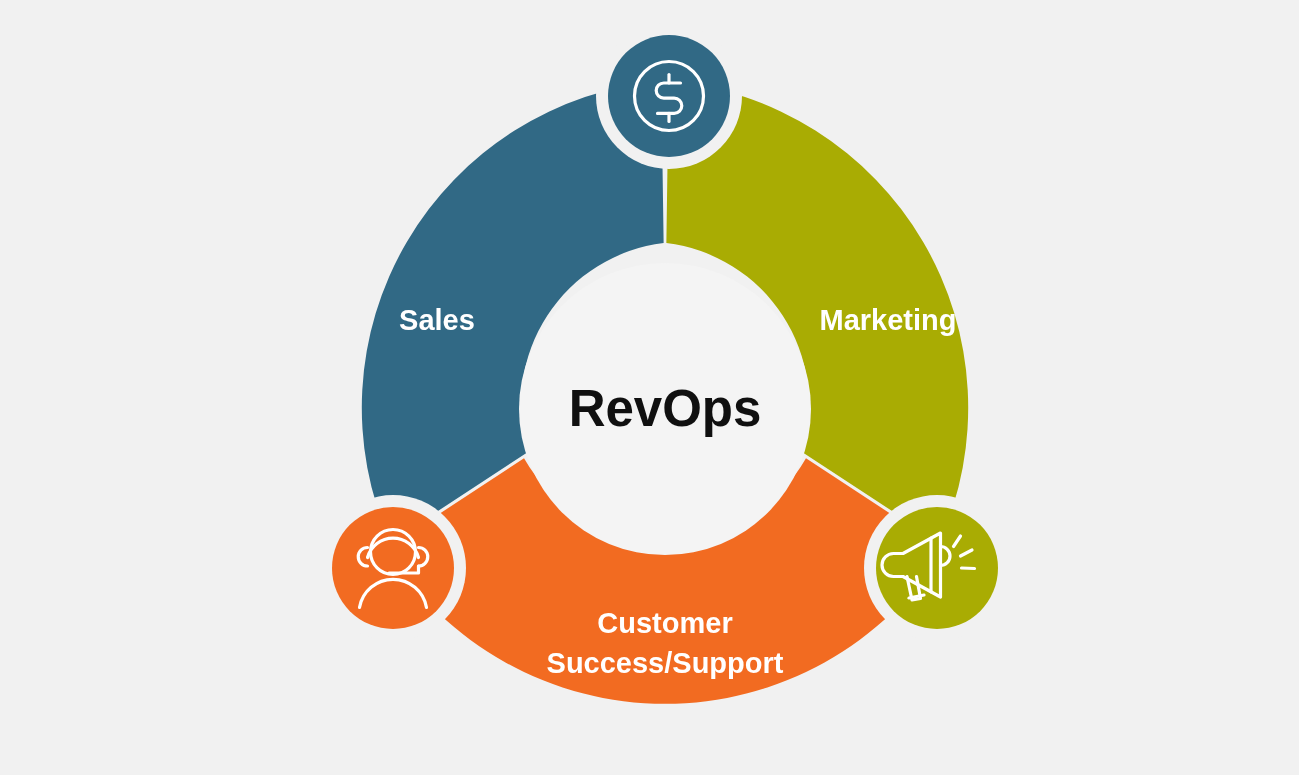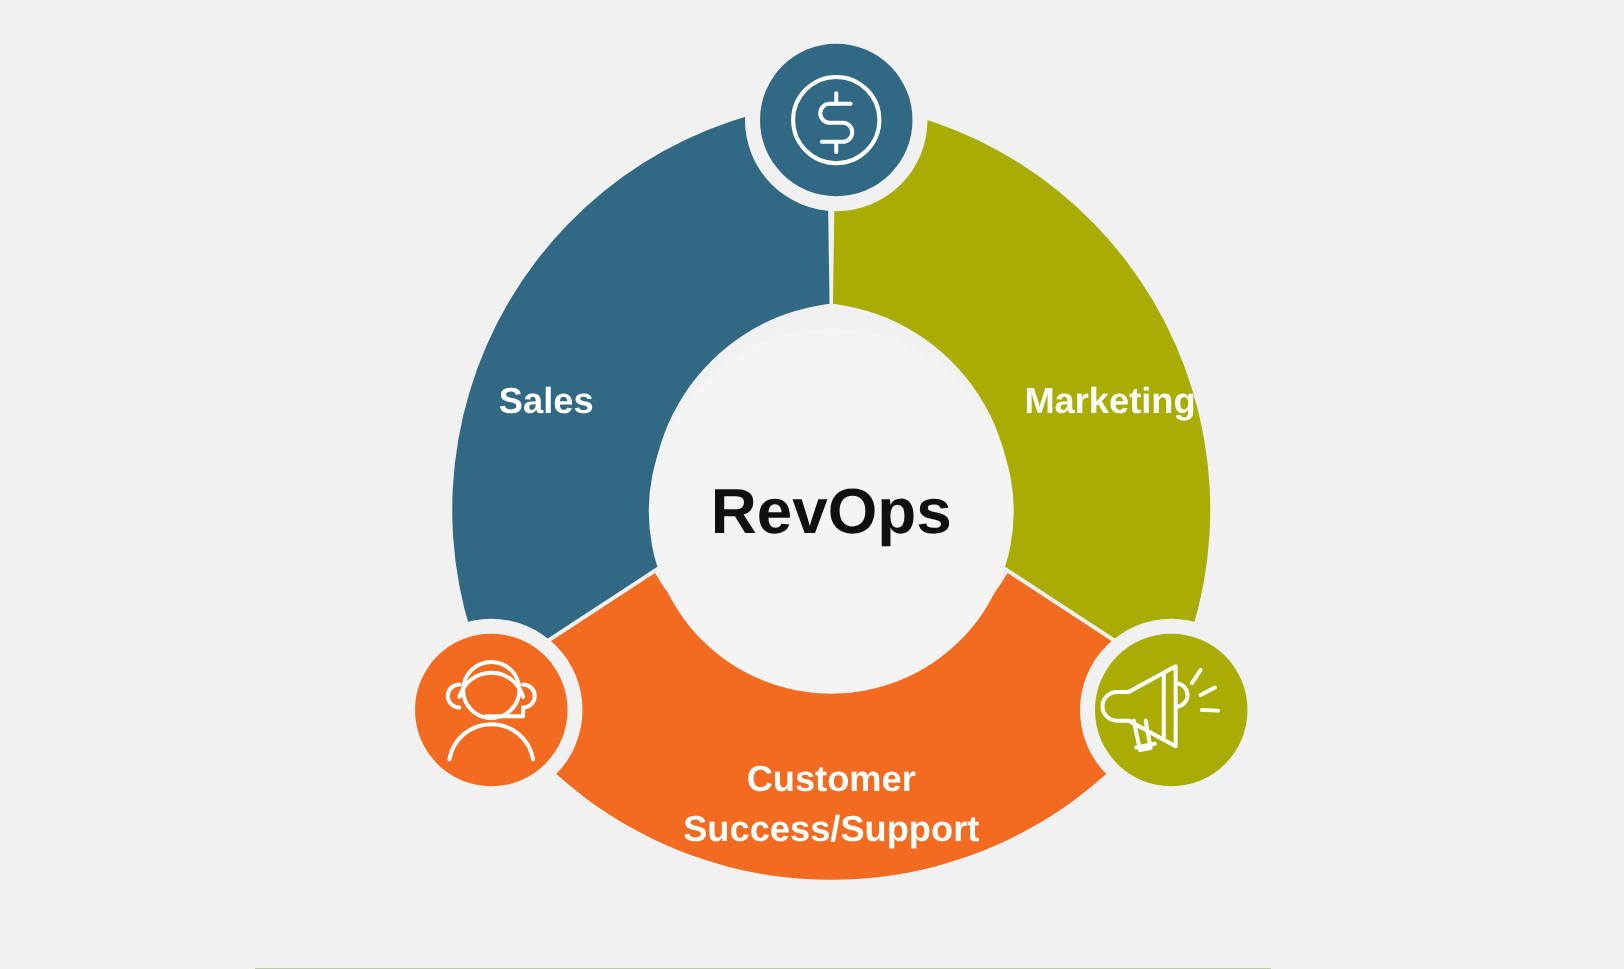--- a/index.html
+++ b/index.html
@@ -11,21 +11,21 @@
     width: 1299px;
     height: 775px;
     background: #f1f1f1;
     font-family: "Liberation Sans", sans-serif;
     overflow: hidden;
   }
   #diagram-stage {
     position: relative;
     width: 1299px;
     height: 775px;
-    background: #4d7c0f;
+    background: #5eead4;
   }
   #revops-svg {
     position: absolute;
     left: 0;
     top: 0;
     width: 1299px;
     height: 775px;
     display: block;
   }
   .segment-label {

